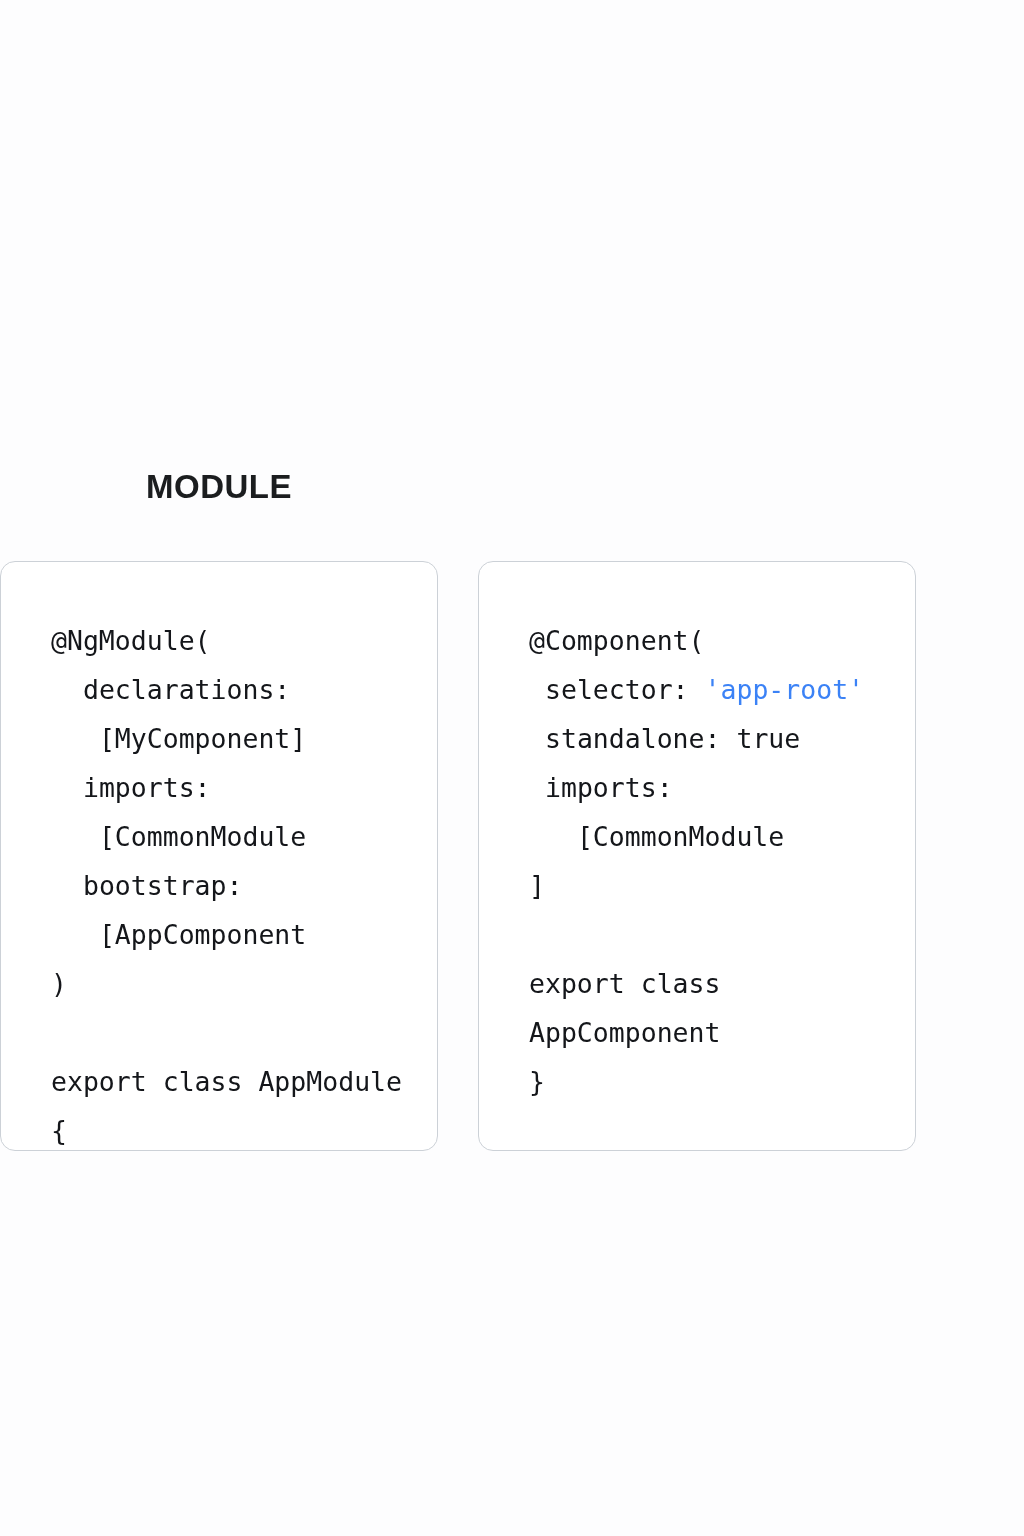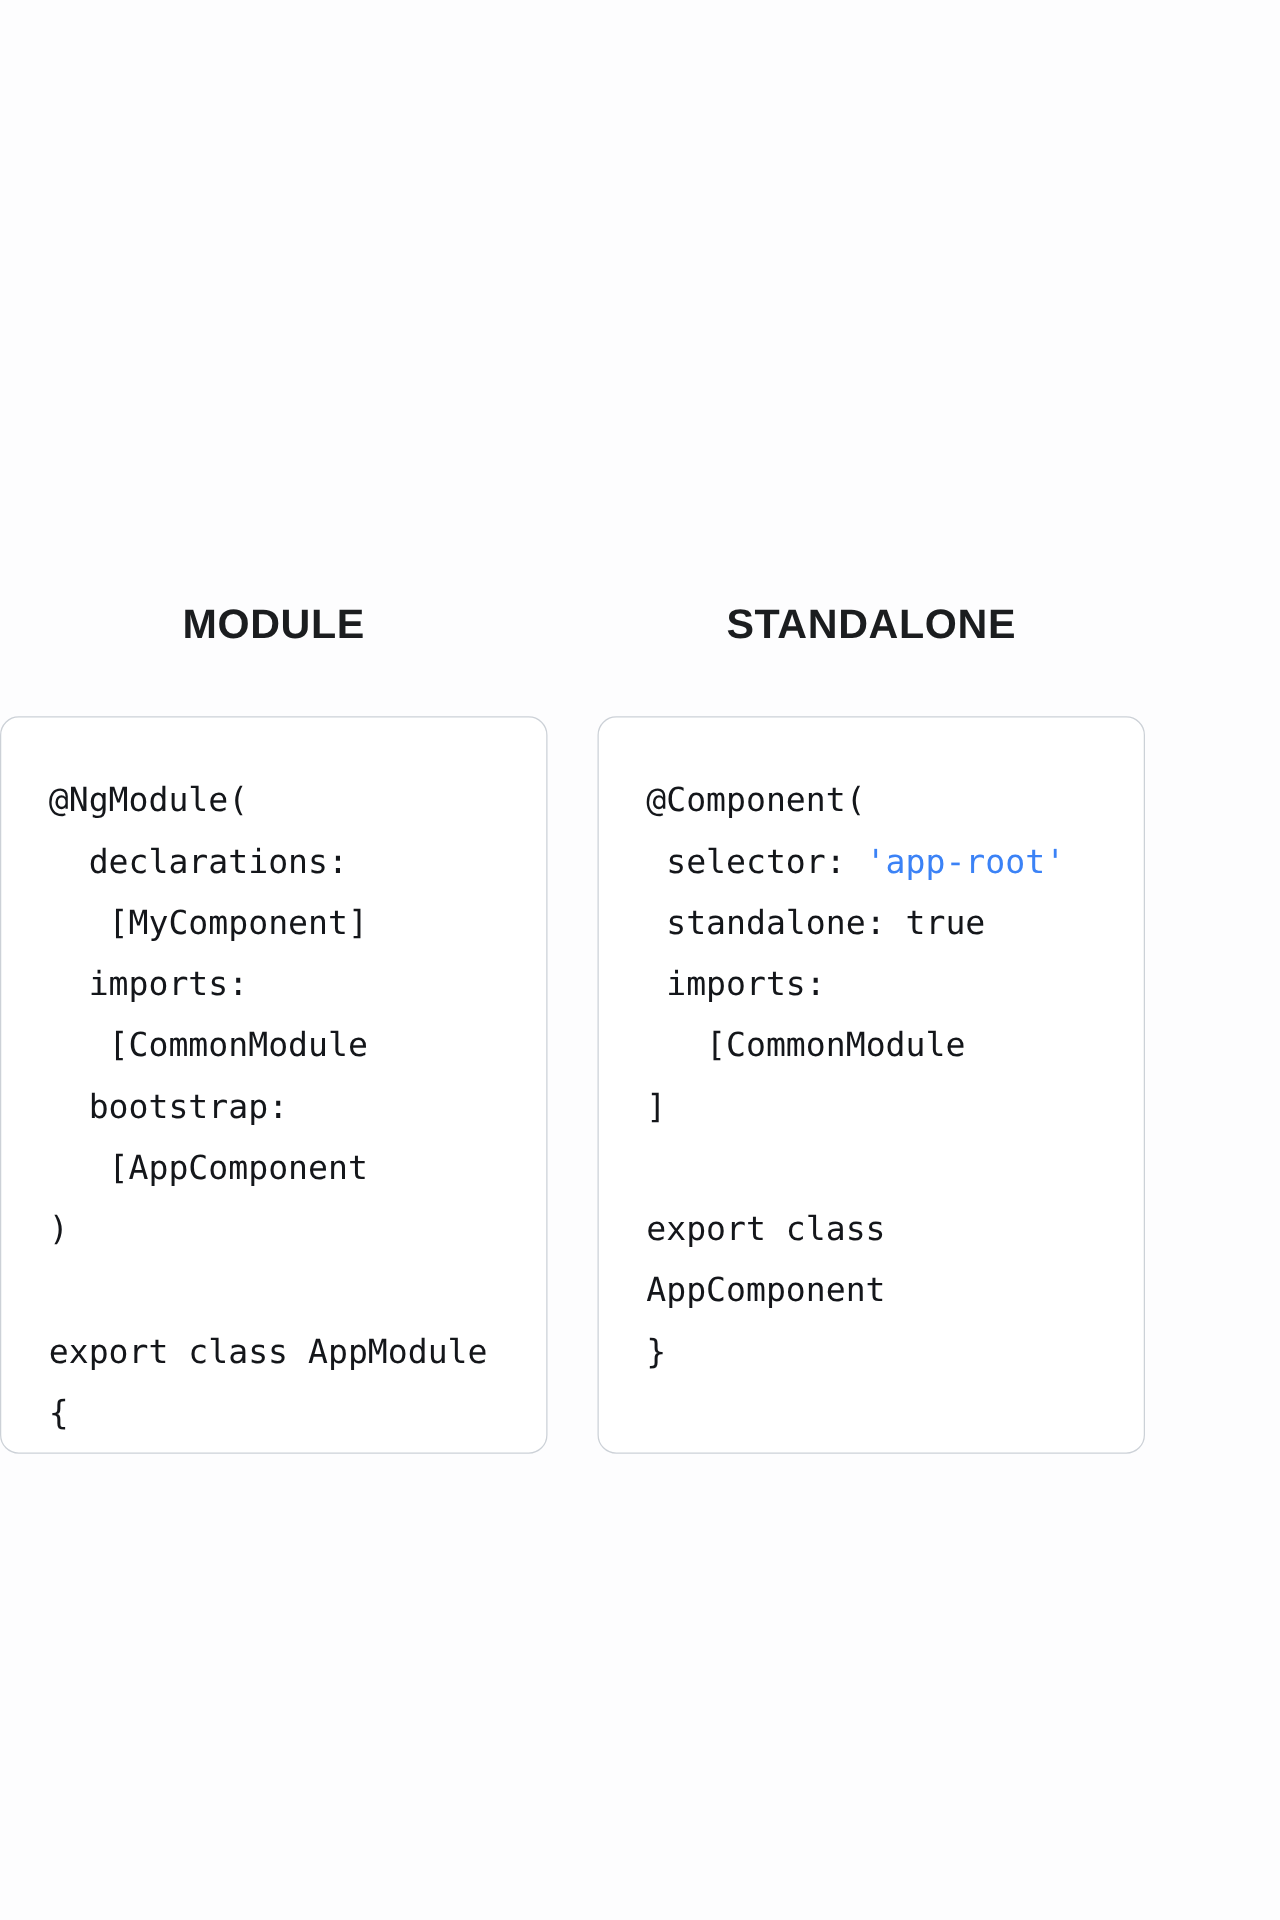--- a/index.html
+++ b/index.html
@@ -16,21 +16,21 @@
 
   .canvas {
     position: relative;
     width: 1024px;
     height: 1536px;
   }
 
   .columns {
     position: absolute;
     left: 0;
-    top: 482px;
+    top: 470px;
     width: 916px;
     display: flex;
     justify-content: center;
     align-items: flex-end;
     gap: 40px;
   }
 
   .column {
     width: 438px;
     display: flex;
@@ -55,21 +55,21 @@
     width: 438px;
     height: 590px;
     background: #ffffff;
     border: 1.5px solid #ccd1d7;
     border-radius: 15px;
     padding: 42px 22px 22px 38px;
     overflow: hidden;
   }
 
   .code-block {
-    margin: 0;
+    margin: 12px;
     font-family: "DejaVu Sans Mono", "Liberation Mono", monospace;
     font-size: 26.5px;
     line-height: 49px;
     color: #14161a;
     white-space: pre-wrap;
     word-break: break-word;
     letter-spacing: 0px;
   }
 
   .code-line {
@@ -89,20 +89,19 @@
   <div class="columns">
 
     <div class="column">
       <div class="col-heading">MODULE</div>
       <div class="code-card">
         <pre class="code-block"><span class="code-line">@NgModule(</span><span class="code-line">  declarations:</span><span class="code-line">   [MyComponent]</span><span class="code-line">  imports:</span><span class="code-line">   [CommonModule</span><span class="code-line">  bootstrap:</span><span class="code-line">   [AppComponent</span><span class="code-line">)</span><span class="code-line"></span><span class="code-line">export class AppModule {</span></pre>
       </div>
     </div>
 
     <div class="column">
-      <div class="col-heading">STANDALONE</div>
       <div class="code-card">
         <pre class="code-block"><span class="code-line">@Component(</span><span class="code-line"><span> selector: </span><span class="tok-string">'app-root'</span></span><span class="code-line"> standalone: true</span><span class="code-line"> imports:</span><span class="code-line">   [CommonModule</span><span class="code-line">]</span><span class="code-line"></span><span class="code-line">export class AppComponent</span><span class="code-line">}</span></pre>
       </div>
     </div>
 
   </div>
 </div>
 
 </body></html>

